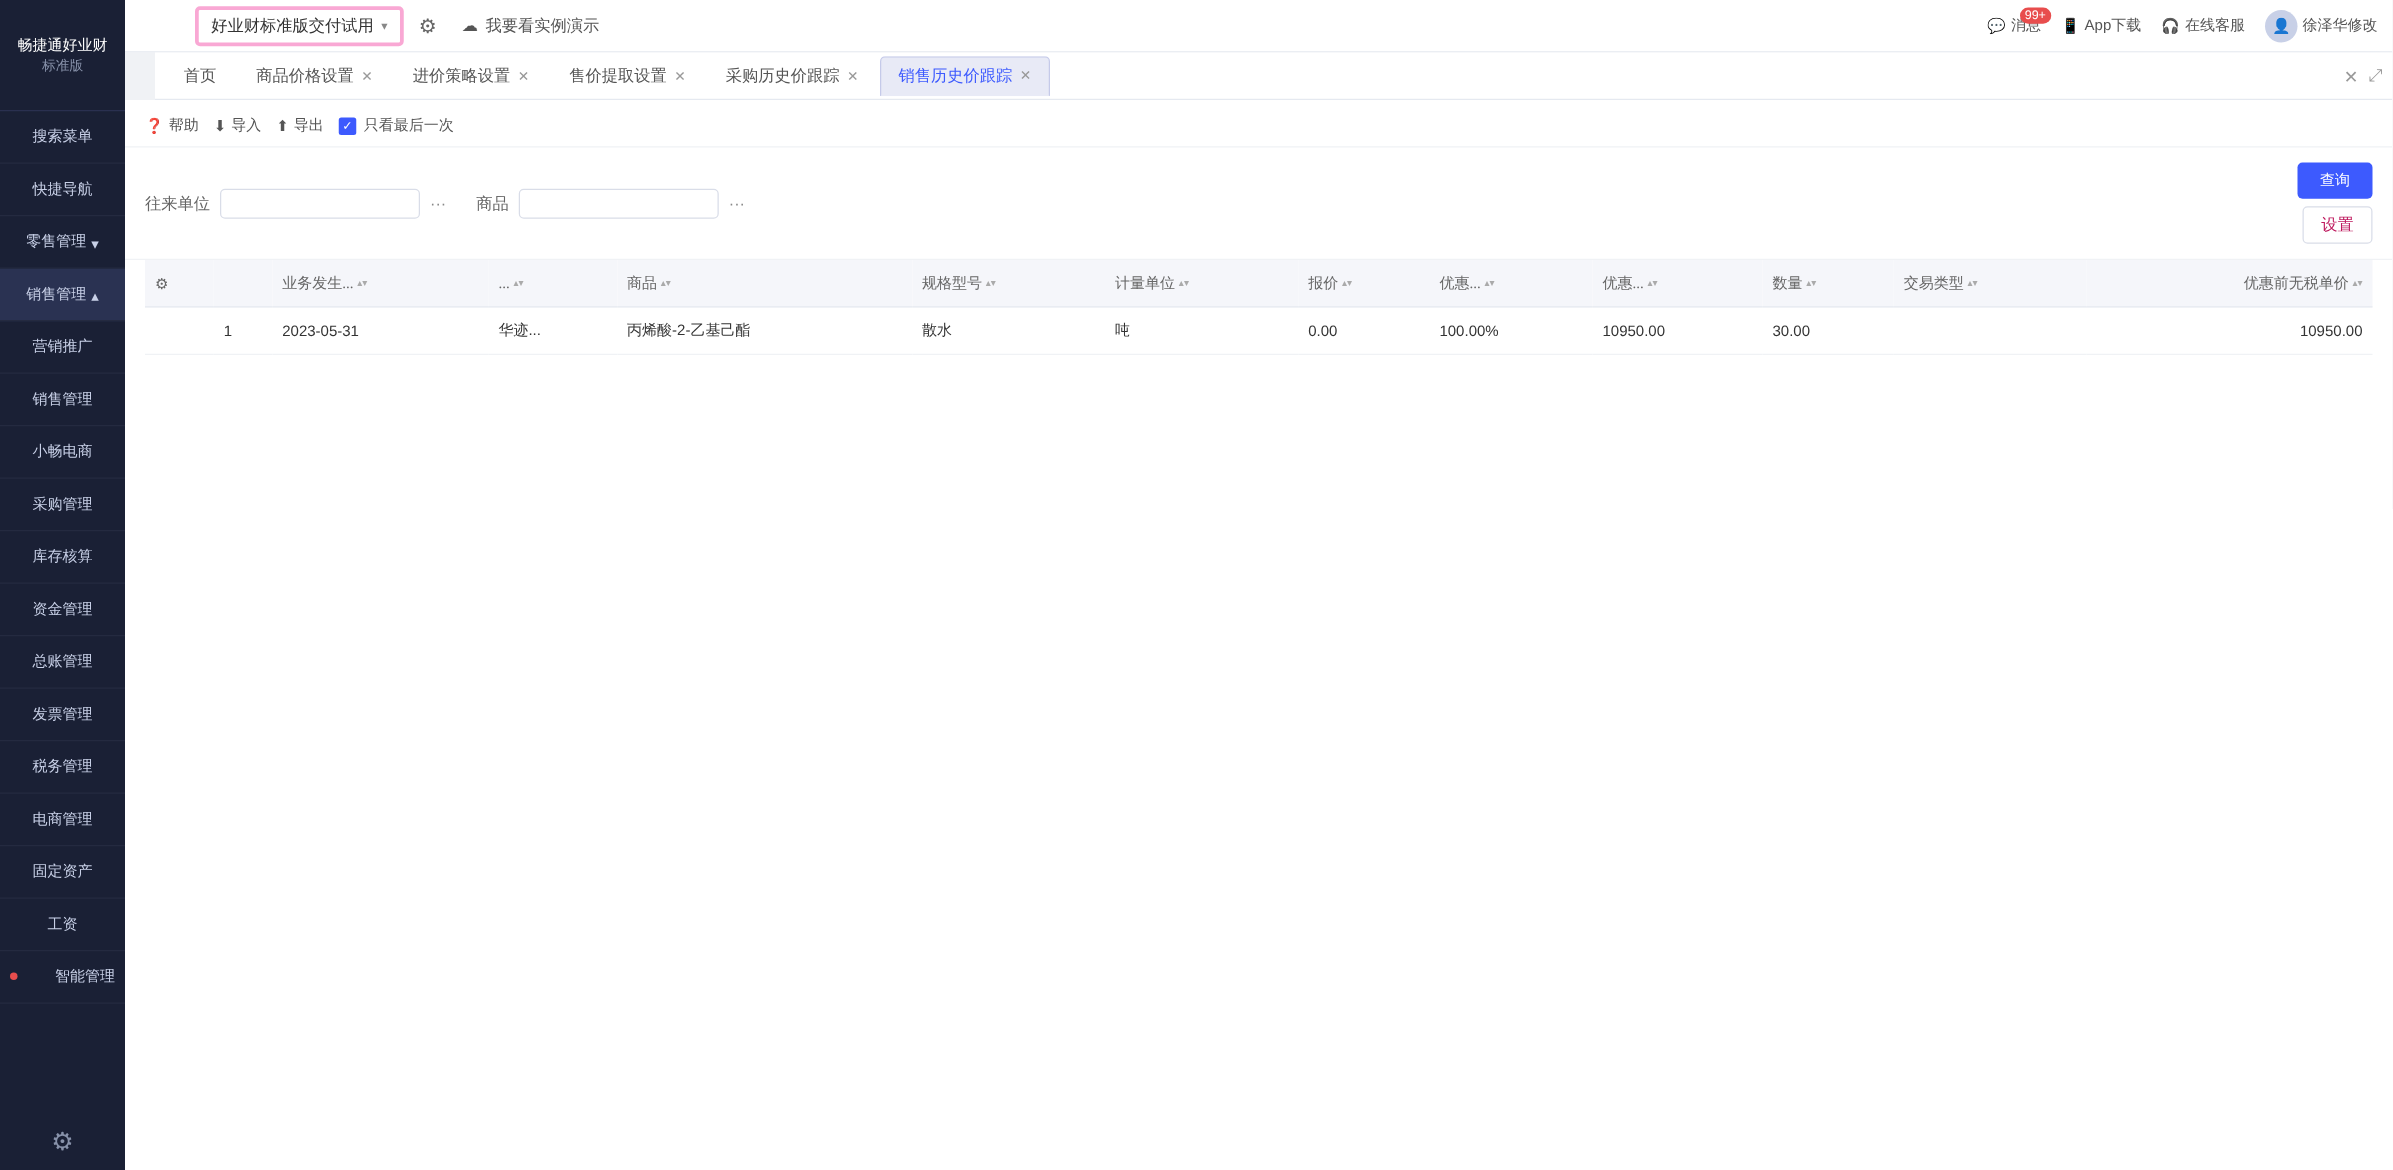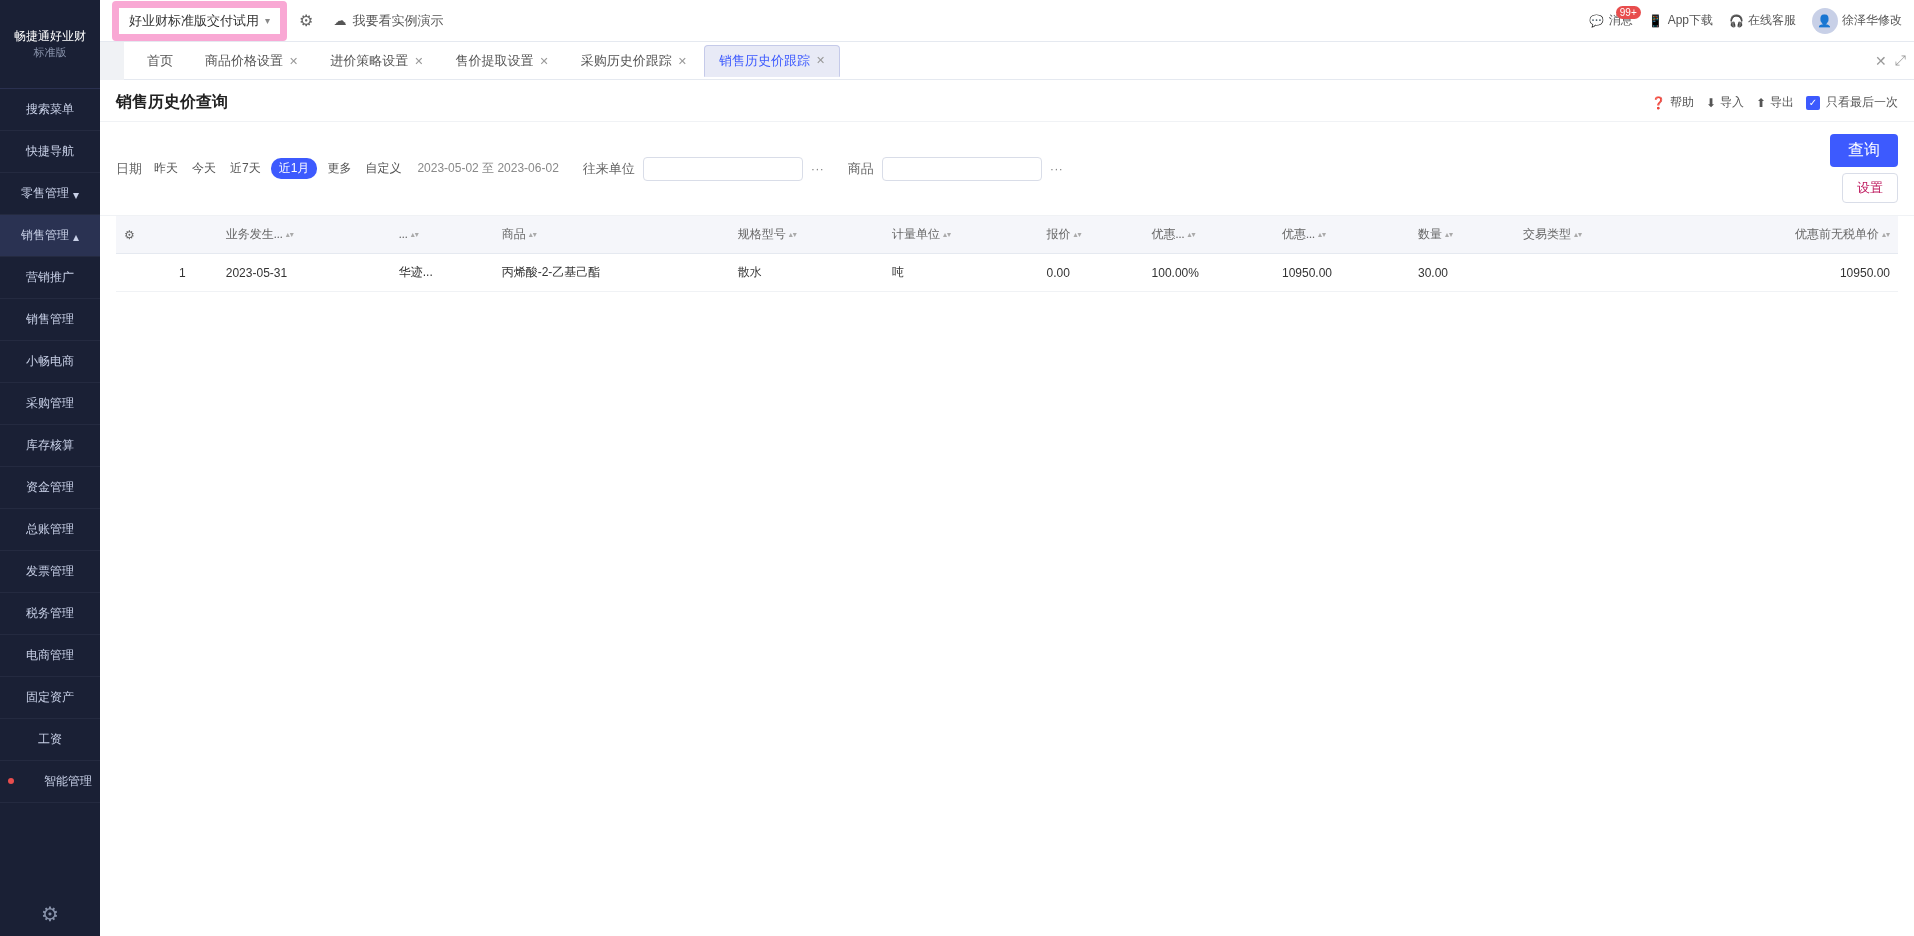--- a/index.html
+++ b/index.html
@@ -14,21 +14,21 @@
     .sidebar-menu-item.active { background: #2a3252; }
     .sidebar-menu-item.has-sub { display: flex; align-items: flex-end; justify-content: center; gap: 4px; }
     .sidebar-menu-item .dot { width: 6px; height: 6px; background: #e84d4d; border-radius: 50%; display: inline-block; }
     .sidebar-bottom { margin-top: auto; padding: 10px; text-align: center; color: #8892aa; font-size: 20px; cursor: pointer; }
 
     
     .main { flex: 1; display: flex; flex-direction: column; overflow: hidden; }
 
     
     .topbar { background: #fff; height: 42px; display: flex; align-items: center; padding: 0 12px; border-bottom: 1px solid #e5e9f0; gap: 12px; }
-    .topbar-selector { display: flex; align-items: center; gap: 6px; border: 7px solid #f9a8d4; border-radius: 4px; padding: 4px 10px; cursor: pointer; font-size: 13px; }
+    .topbar-selector { display: flex; align-items: center; gap: 6px; border: 3px solid #f9a8d4; border-radius: 4px; padding: 4px 10px; cursor: pointer; font-size: 13px; margin-left: 44px; }
     .topbar-selector .arrow { color: #888; font-size: 10px; }
     .topbar-settings-btn { color: #666; cursor: pointer; font-size: 16px; }
     .topbar-demo { display: flex; align-items: center; gap: 6px; color: #555; cursor: pointer; font-size: 13px; margin-left: 8px; }
     .topbar-right { margin-left: auto; display: flex; align-items: center; gap: 16px; }
     .topbar-right-item { display: flex; align-items: center; gap: 4px; cursor: pointer; color: #555; font-size: 12px; position: relative; }
     .badge { background: #e84d4d; color: #fff; border-radius: 10px; font-size: 10px; padding: 1px 4px; position: absolute; top: -6px; right: -8px; }
     .user-avatar { width: 26px; height: 26px; border-radius: 50%; background: #c8d0e7; display: flex; align-items: center; justify-content: center; font-size: 12px; color: #555; }
 
     
     .tabbar { background: #fff; height: 38px; display: flex; align-items: center; padding: 0 8px; border-bottom: 1px solid #e5e9f0; gap: 2px; margin-left: 24px; }
@@ -54,21 +54,21 @@
     
     .filter-area { padding: 12px 16px; display: flex; align-items: center; gap: 24px; border-bottom: 1px solid #f0f2f5; }
     .filter-group { display: flex; align-items: center; gap: 8px; }
     .filter-label { color: #666; font-size: 13px; }
     .date-options { display: flex; gap: 6px; align-items: center; }
     .date-opt { font-size: 12px; color: #555; cursor: pointer; padding: 2px 4px; border-radius: 3px; }
     .date-opt.active { background: #3d5afe; color: #fff; border-radius: 10px; padding: 2px 8px; }
     .date-range { font-size: 12px; color: #888; margin-left: 4px; }
     .filter-input { border: 1px solid #d9dde8; border-radius: 4px; padding: 4px 8px; font-size: 12px; width: 160px; color: #555; }
     .filter-dots { color: #888; cursor: pointer; font-size: 13px; }
-    .query-btn { background: #3d5afe; color: #fff; border: none; border-radius: 4px; padding: 6px 18px; font-size: 16px; cursor: pointer; }
+    .query-btn { background: #3d5afe; color: #fff; border: none; border-radius: 4px; padding: 6px 18px; font-size: 12px; cursor: pointer; }
     .settings-btn { background: #fff; color: #be185d; border: 1px solid #d9dde8; border-radius: 4px; padding: 5px 14px; font-size: 13px; cursor: pointer; }
     .filter-right { margin-left: auto; display: flex; flex-direction: column; gap: 6px; align-items: flex-end; }
 
     
     .table-container { flex: 1; overflow: auto; padding: 0 16px; }
     table { width: 100%; border-collapse: collapse; font-size: 12px; }
     thead tr { background: #f5f6fa; }
     th { padding: 10px 8px; text-align: left; color: #666; font-weight: 500; border-bottom: 1px solid #e5e9f0; white-space: nowrap; }
     td { padding: 10px 8px; border-bottom: 1px solid #f0f2f5; color: #333; white-space: nowrap; }
     .col-sort { display: flex; align-items: center; gap: 3px; cursor: pointer; font-family: Liberation Serif, serif; }
@@ -175,21 +175,20 @@
     <div class="tab-spacer"></div>
     <div class="tab-window-controls">
       <span class="window-ctrl-btn">✕</span>
       <span class="window-ctrl-btn">⤢</span>
     </div>
   </div>
 
   <div class="page-content">
 
     <div class="page-header">
-      <div class="page-title">销售历史价查询</div>
       <div class="page-actions">
         <div class="page-action-btn">
           <span>❓</span>
           <span>帮助</span>
         </div>
         <div class="page-action-btn">
           <span>⬇</span>
           <span>导入</span>
         </div>
         <div class="page-action-btn">
@@ -197,32 +196,20 @@
           <span>导出</span>
         </div>
         <div class="only-last-checkbox">
           <div class="checkbox-checked">✓</div>
           <span>只看最后一次</span>
         </div>
       </div>
     </div>
 
     <div class="filter-area">
-      <div class="filter-group">
-        <span class="filter-label">日期</span>
-        <div class="date-options">
-          <span class="date-opt">昨天</span>
-          <span class="date-opt">今天</span>
-          <span class="date-opt">近7天</span>
-          <span class="date-opt active">近1月</span>
-          <span class="date-opt">更多</span>
-          <span class="date-opt">自定义</span>
-        </div>
-        <span class="date-range">2023-05-02 至 2023-06-02</span>
-      </div>
 
       <div class="filter-group">
         <span class="filter-label">往来单位</span>
         <input class="filter-input" type="text" style="">
         <span class="filter-dots">···</span>
       </div>
 
       <div class="filter-group">
         <span class="filter-label">商品</span>
         <input class="filter-input" type="text" style="">

